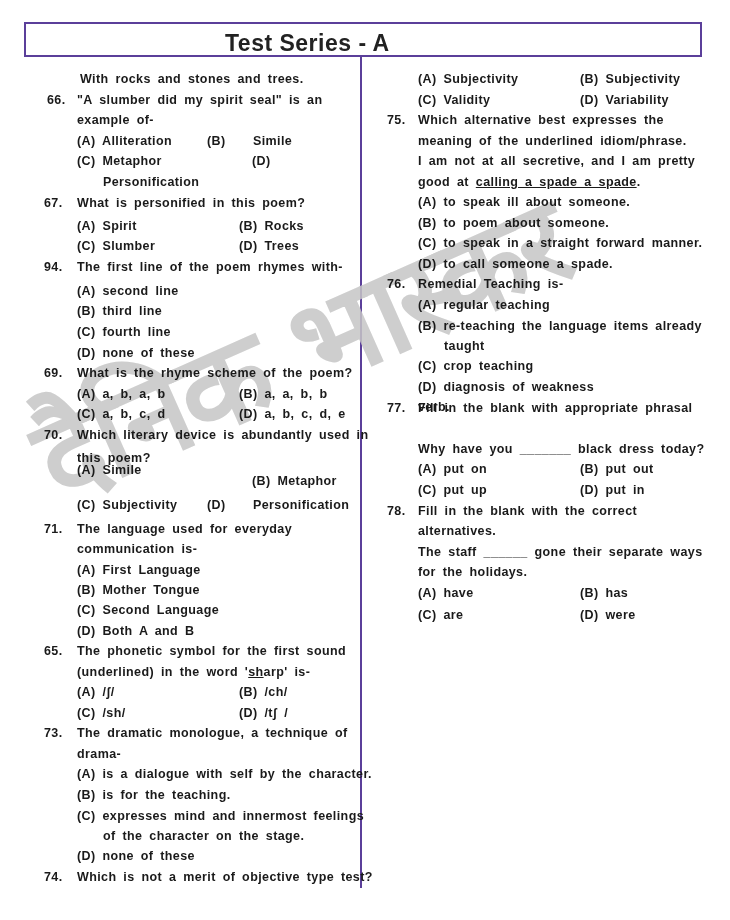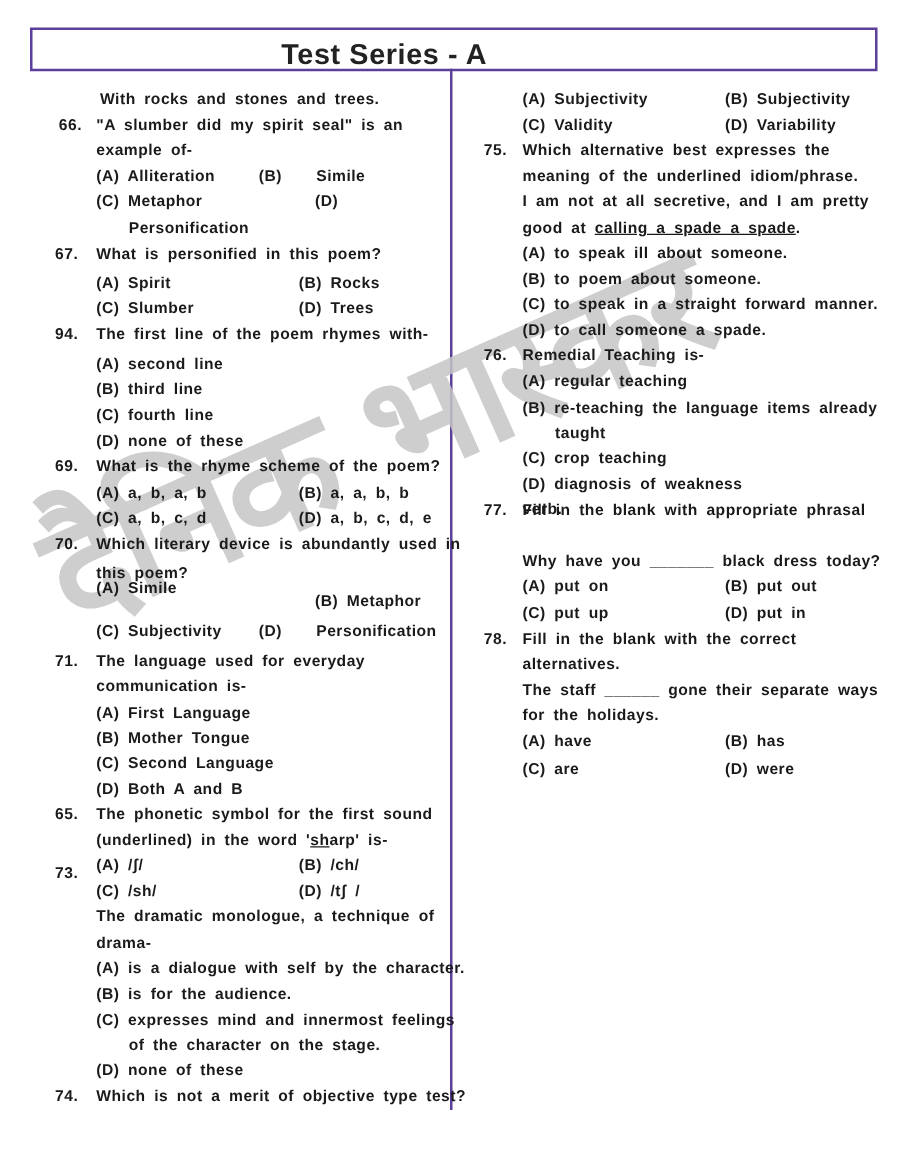--- a/index.html
+++ b/index.html
@@ -99,25 +99,25 @@
     <div class="line" style="left:4px;top:575px">65.</div>
     <div class="line" style="left:37px;top:575px">The phonetic symbol for the first sound</div>
     <div class="line" style="left:37px;top:596px"><span>(underlined) in the word '</span><span class="u">sh</span><span>arp' is-</span></div>
     <div class="line" style="left:37px;top:616px">(A) /ʃ/</div>
     <div class="line" style="left:199px;top:616px">(B) /ch/</div>
     <div class="line" style="left:37px;top:637px">(C) /sh/</div>
     <div class="line" style="left:199px;top:637px">(D) /tʃ /</div>
   </div>
 
   <div>
-    <div class="line" style="left:4px;top:622px">73.</div>
+    <div class="line" style="left:4px;top:657px">73.</div>
     <div class="line" style="left:37px;top:657px">The dramatic monologue, a technique of</div>
     <div class="line" style="left:37px;top:678px">drama-</div>
     <div class="line" style="left:37px;top:698px">(A)  is a dialogue with self by the character.</div>
-    <div class="line" style="left:37px;top:719px">(B)  is for the audience.</div>
+    <div class="line" style="left:37px;top:719px">(B)  is for the teaching.</div>
     <div class="line" style="left:37px;top:740px">(C)  expresses mind and innermost feelings</div>
     <div class="line" style="left:63px;top:760px">of the character on the stage.</div>
     <div class="line" style="left:37px;top:780px">(D)  none of these</div>
   </div>
 
   <div>
     <div class="line" style="left:4px;top:801px">74.</div>
     <div class="line" style="left:37px;top:801px">Which is not a merit of objective type test?</div>
   </div>
 </div>

